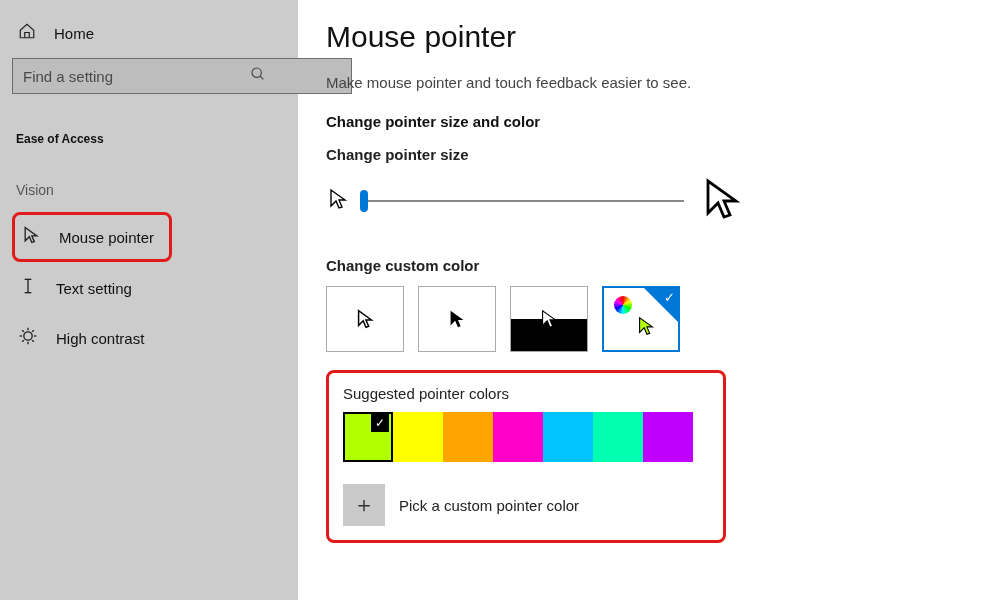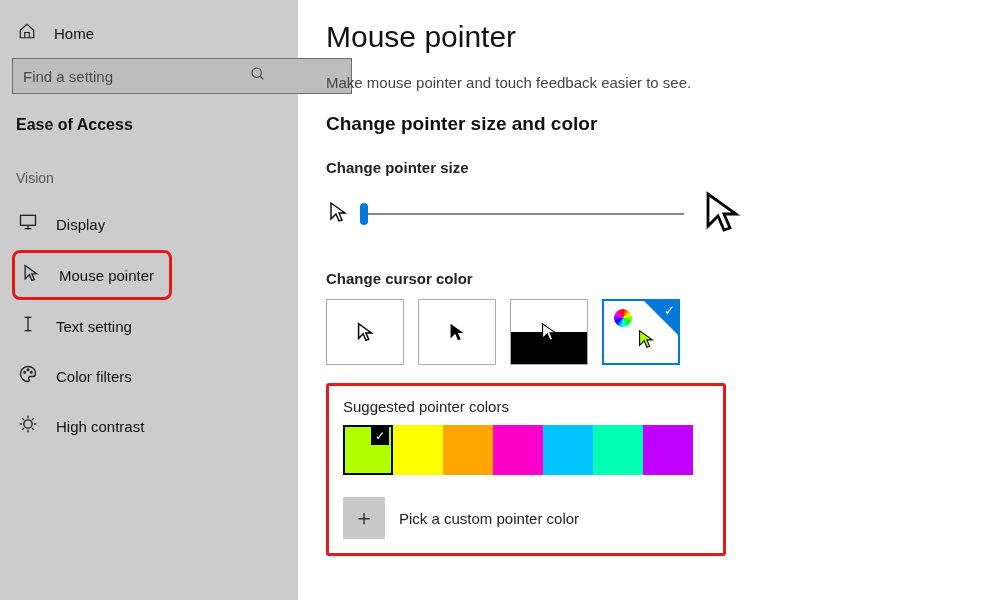--- a/index.html
+++ b/index.html
@@ -3,38 +3,38 @@
 <meta charset="utf-8">
 <style>
 * { box-sizing: border-box; margin: 0; padding: 0; font-family: "Segoe UI", sans-serif; }
 body { width: 982px; height: 600px; display: flex; overflow: hidden; background: #fff; }
 
 
 .sidebar { width: 298px; height: 100%; background: #cccccc; padding: 18px 12px 0 12px; display: flex; flex-direction: column; }
 .home-row { display: flex; align-items: center; gap: 18px; padding: 4px 6px 14px 6px; cursor: pointer; }
 .home-row .label { font-size: 15px; color: #111; }
 
-.search-wrap { position: relative; margin-bottom: 22px; }
+.search-wrap { position: relative; margin-bottom: 38px; }
 .search-input { width: 340px; height: 36px; background: #bdbdbd; border: 1px solid #6d6d6d; padding: 0 36px 0 10px; font-size: 15px; color: #333; outline: none; }
 .search-input::placeholder { color: #4a4a4a; font-style: normal; }
 .search-icon { position: absolute; right: 20px; top: 50%; transform: translateY(-50%); color: #4a4a4a; }
 
-.category-title { font-weight: 600; font-size: 16px; color: #111; margin-bottom: 36px; padding-left: 4px; }
+.category-title { font-weight: 600; font-size: 12px; color: #111; margin-bottom: 36px; padding-left: 4px; }
 .group-label { font-size: 14px; color: #555; margin-bottom: 14px; padding-left: 4px; }
 
 .nav-item { display: flex; align-items: center; gap: 18px; padding: 12px 6px; margin-bottom: 2px; cursor: pointer; }
 .nav-item .label { font-size: 15px; color: #111; }
 .nav-item .icon { width: 20px; text-align: center; color: #222; }
 .nav-item.highlight { border: 3px solid #e11b1b; border-radius: 8px; width: 160px; padding: 10px 6px; }
 
 
 .main { flex: 1; padding: 20px 28px; overflow: hidden; position: relative; }
 .main h1 { font-size: 30px; font-weight: 400; color: #111; margin-bottom: 20px; }
 .main .subtext { font-size: 15px; color: #444; margin-bottom: 22px; }
-.main h2 { font-size: 19px; font-weight: 600; color: #111; margin-bottom: 24px; }
+.main h2 { font-size: 15px; font-weight: 600; color: #111; margin-bottom: 16px; }
 .main .field-label { font-size: 15px; color: #222; margin-bottom: 12px; font-weight: bold; }
 
 
 .slider-row { display: flex; align-items: center; gap: 14px; margin-bottom: 30px; }
 .cursor-small svg { width: 24px; height: 24px; }
 .cursor-big svg { width: 48px; height: 48px; }
 .slider { flex: 0 0 320px; height: 24px; position: relative; }
 .slider-track { position: absolute; top: 50%; left: 0; right: 0; height: 2px; background: #888; transform: translateY(-50%); }
 .slider-thumb { position: absolute; top: 50%; left: 0; width: 8px; height: 22px; background: #0078d7; border-radius: 4px; transform: translate(-50%, -50%); }
 
@@ -44,21 +44,21 @@
 .opt svg.cur { width: 22px; height: 22px; }
 .opt.inverted { overflow: hidden; }
 .opt.inverted .bottom { position: absolute; bottom: 0; left: 0; right: 0; height: 50%; background: #000; }
 .opt.inverted svg.cur { position: relative; z-index: 1; }
 .opt.custom-sel { border: 2px solid #0078d7; }
 .opt.custom-sel .corner { position: absolute; top: 0; right: 0; width: 0; height: 0; border-left: 34px solid transparent; border-top: 34px solid #0078d7; }
 .opt.custom-sel .check { position: absolute; top: 2px; right: 3px; color: #fff; font-size: 13px; }
 .wheel { width: 18px; height: 18px; border-radius: 50%; background: conic-gradient(red, yellow, lime, cyan, blue, magenta, red); position: absolute; top: 8px; left: 10px; }
 
 
-.suggest-panel { border: 3px solid #e11b1b; border-radius: 3px; padding: 12px 14px 14px 14px; width: 400px; }
+.suggest-panel { border: 3px solid #e11b1b; border-radius: 8px; padding: 12px 14px 14px 14px; width: 400px; }
 .suggest-label { font-size: 15px; color: #222; margin-bottom: 10px; }
 .swatch-row { display: flex; margin-bottom: 22px; }
 .swatch { width: 50px; height: 50px; cursor: pointer; position: relative; }
 .swatch.sel { outline: 2px solid #000; outline-offset: -2px; }
 .swatch.sel .chk { position: absolute; right: 4px; top: 2px; width: 18px; height: 18px; background: #000; color: #fff; display: flex; align-items: center; justify-content: center; font-size: 12px; }
 .custom-row { display: flex; align-items: center; gap: 14px; cursor: pointer; }
 .plus-btn { width: 42px; height: 42px; background: #c9c9c9; display: flex; align-items: center; justify-content: center; font-size: 22px; color: #333; }
 .custom-row .label { font-size: 15px; color: #222; }
 </style>
 </head>
@@ -82,30 +82,20 @@
       <svg width="16" height="16" viewBox="0 0 24 24" fill="none" stroke="#4a4a4a" stroke-width="1.8">
           <circle cx="10" cy="10" r="7"></circle>
           <line x1="20" y1="20" x2="15" y2="15"></line>
         </svg>
     </span>
   </div>
 
   <div class="category-title">Ease of Access</div>
   <div class="group-label">Vision</div>
 
-  <div class="nav-item">
-    <span class="icon">
-      <svg width="20" height="20" viewBox="0 0 24 24" fill="none" stroke="#222" stroke-width="1.6">
-          <rect x="3" y="4" width="18" height="12"></rect>
-          <line x1="8" y1="20" x2="16" y2="20"></line>
-          <line x1="12" y1="16" x2="12" y2="20"></line>
-        </svg>
-    </span>
-    <span class="label">Display</span>
-  </div>
 
   <div class="nav-item highlight">
     <span class="icon">
       <svg width="20" height="20" viewBox="0 0 24 24" fill="none" stroke="#222" stroke-width="1.6">
           <path d="M5 3 L5 19 L10 14 L13 21 L16 20 L13 13 L19 13 Z"></path>
         </svg>
     </span>
     <span class="label">Mouse pointer</span>
   </div>
 
@@ -114,31 +104,20 @@
       <svg width="20" height="20" viewBox="0 0 24 24" fill="none" stroke="#222" stroke-width="1.6">
           <line x1="12" y1="4" x2="12" y2="20"></line>
           <line x1="8" y1="4" x2="16" y2="4"></line>
           <line x1="8" y1="20" x2="16" y2="20"></line>
         </svg>
     </span>
     <span class="label">Text setting</span>
   </div>
 
 
-  <div class="nav-item">
-    <span class="icon">
-      <svg width="20" height="20" viewBox="0 0 24 24" fill="none" stroke="#222" stroke-width="1.6">
-          <path d="M12 3 C6 3 3 8 3 12 C3 18 8 21 12 21 C14 21 14 19 13 18 C12 17 13 15 15 15 L18 15 C20 15 21 13 21 11 C21 6 17 3 12 3 Z"></path>
-          <circle cx="8" cy="10" r="1"></circle>
-          <circle cx="12" cy="7" r="1"></circle>
-          <circle cx="16" cy="10" r="1"></circle>
-        </svg>
-    </span>
-    <span class="label">Color filters</span>
-  </div>
 
   <div class="nav-item">
     <span class="icon">
       <svg width="20" height="20" viewBox="0 0 24 24" fill="none" stroke="#222" stroke-width="1.6">
           <circle cx="12" cy="12" r="5"></circle>
           <line x1="12" y1="2" x2="12" y2="5"></line>
           <line x1="12" y1="19" x2="12" y2="22"></line>
           <line x1="2" y1="12" x2="5" y2="12"></line>
           <line x1="19" y1="12" x2="22" y2="12"></line>
           <line x1="5" y1="5" x2="7" y2="7"></line>
@@ -170,21 +149,21 @@
       <div class="slider-track"></div>
       <div class="slider-thumb"></div>
     </div>
     <span class="cursor-big">
       <svg viewBox="0 0 24 24" fill="#fff" stroke="#000" stroke-width="1.4">
           <path d="M5 3 L5 19 L10 14 L13 21 L16 20 L13 13 L19 13 Z"></path>
         </svg>
     </span>
   </div>
 
-  <p class="field-label">Change cursor color</p>
+  <p class="field-label">Change custom color</p>
   <div class="color-options">
     <div class="opt">
       <svg class="cur" viewBox="0 0 24 24" fill="#fff" stroke="#000" stroke-width="1.6">
           <path d="M5 3 L5 19 L10 14 L13 21 L16 20 L13 13 L19 13 Z"></path>
         </svg>
     </div>
     <div class="opt">
       <svg class="cur" viewBox="0 0 24 24" fill="#000">
           <path d="M5 3 L5 19 L10 14 L13 21 L16 20 L13 13 L19 13 Z"></path>
         </svg>

